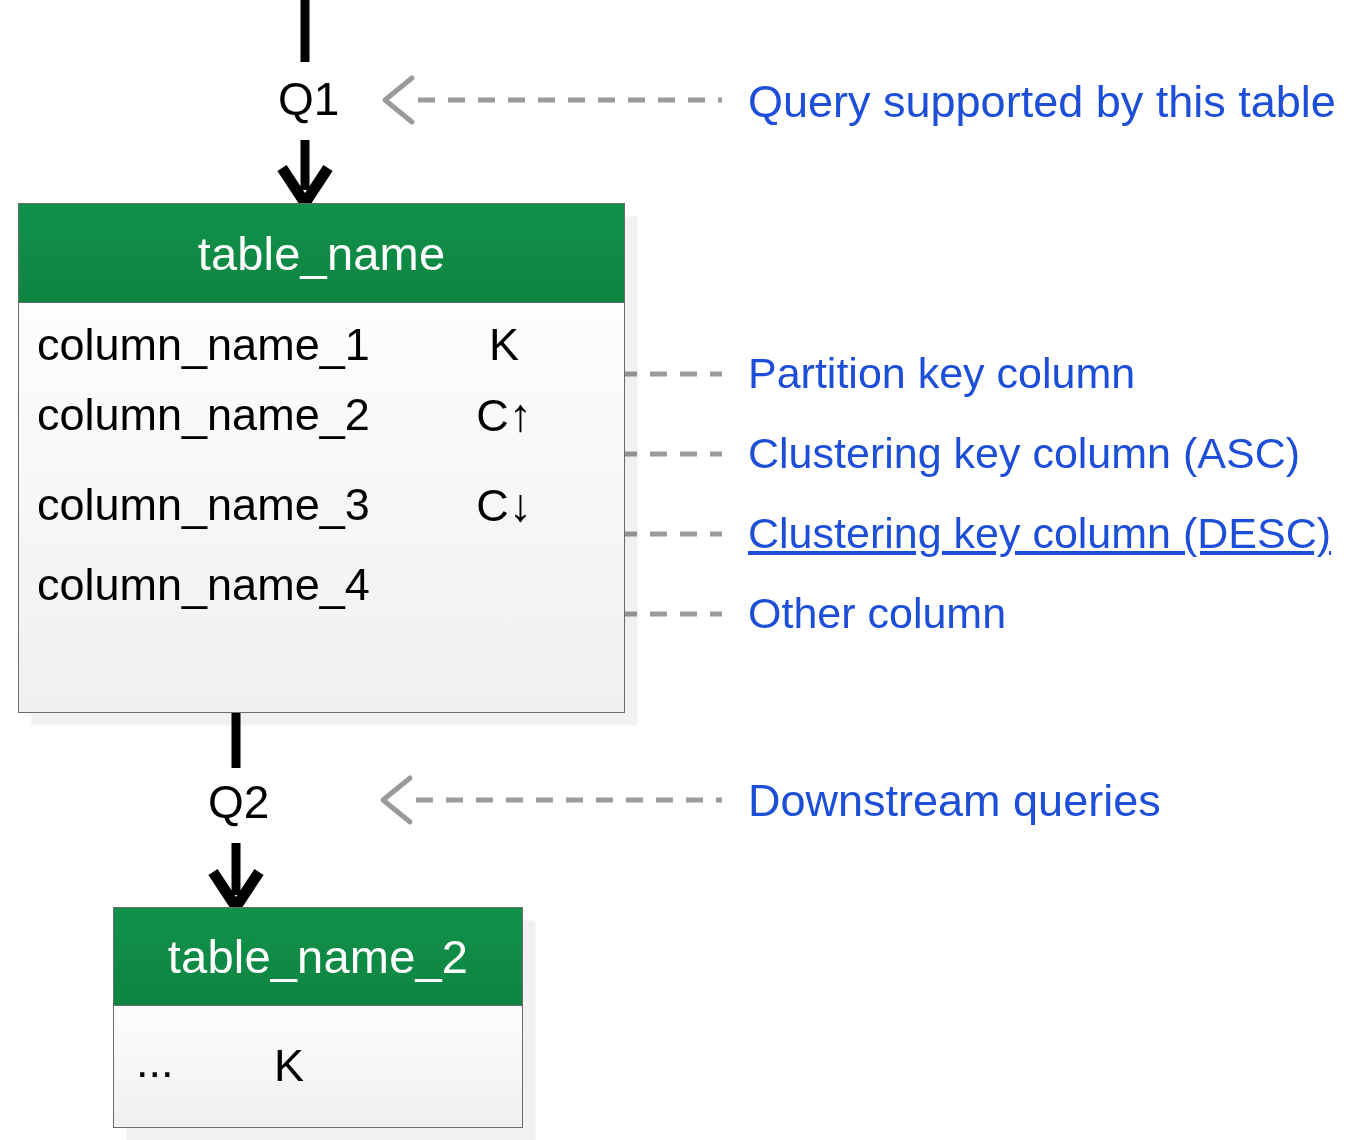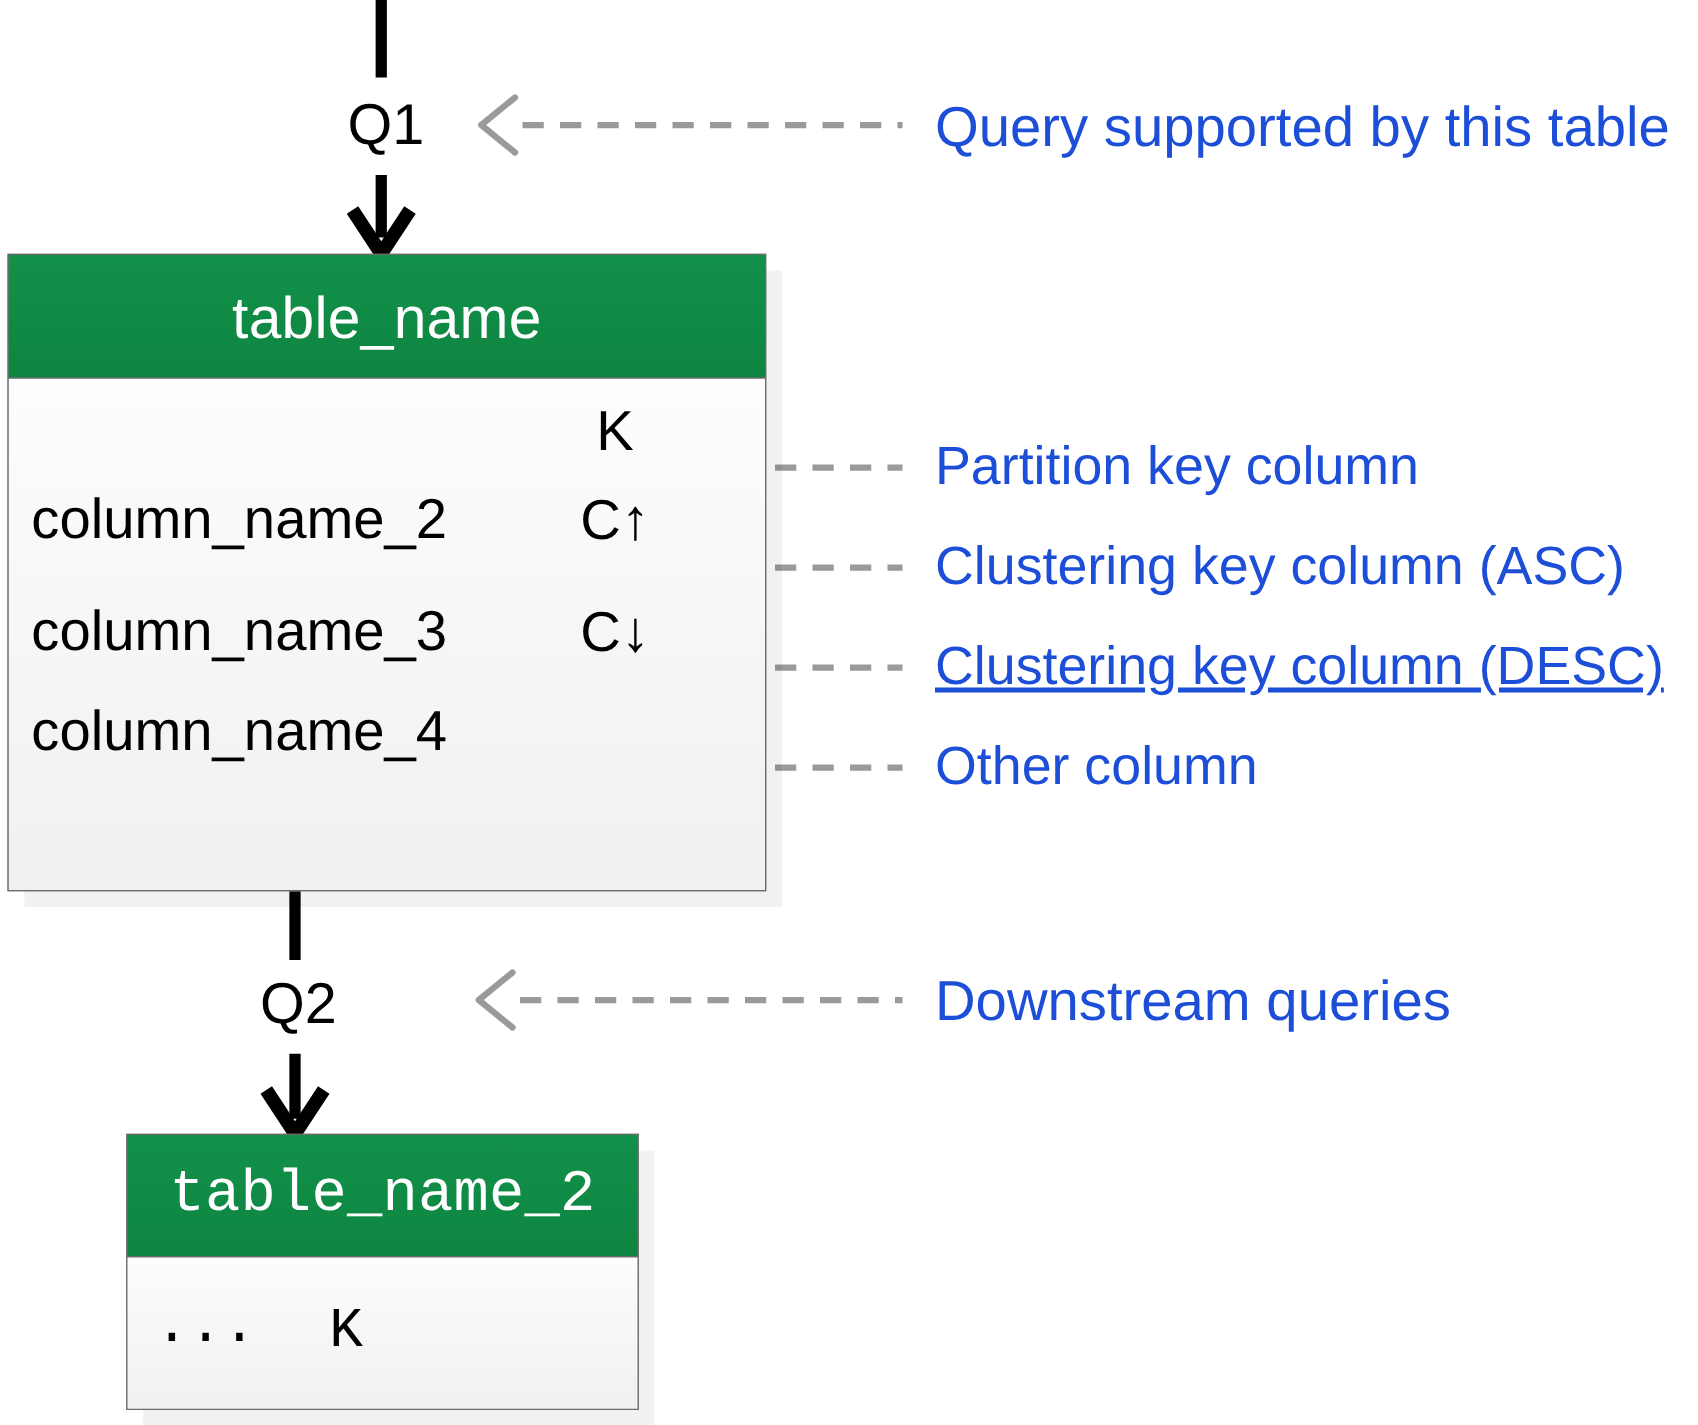--- a/index.html
+++ b/index.html
@@ -29,21 +29,22 @@
     height: 1140px;
     pointer-events: none;
   }
 
   
   .table-card {
     position: absolute;
     box-sizing: border-box;
     border: 1px solid #6b6b6b;
     box-shadow: 13px 13px 0 -0.5px rgba(0,0,0,0.055);
-    background: #737373;
+    background: #0f172a;
+    margin-left: 12px;
   }
   .table-header {
     background: linear-gradient(180deg, #12914a 0%, #0d8540 100%);
     color: #ffffff;
     text-align: center;
     font-weight: 400;
     letter-spacing: 0.2px;
     box-sizing: border-box;
     border-bottom: 1px solid #6b6b6b;
     display: flex;
@@ -70,21 +71,20 @@
   #main-table .table-body {
     height: 409px;
   }
 
   
   #second-table {
     left: 101px;
     top: 907px;
     width: 410px;
     height: 221px;
-    font-family: Liberation Mono, monospace;
   }
   #second-table .table-header {
     height: 98px;
     font-size: 47px;
   }
   #second-table .table-body {
     height: 121px;
   }
 
   
@@ -229,20 +229,21 @@
 
   <div class="flow-label" id="q1-label">Q1</div>
 
   <div class="flow-label" id="q2-label">Q2</div>
 
   <div class="table-card" id="main-table">
     <div class="table-header">table_name</div>
     <div class="table-body">
 
       <div class="col-row" style="top:2px;">
+        <span class="col-name">column_name_1</span>
         <span class="col-key"><span>K</span><span class="key-arrow"></span></span>
       </div>
 
       <div class="col-row" style="top:72px;">
         <span class="col-name">column_name_2</span>
         <span class="col-key"><span>C</span><span class="key-arrow">↑</span></span>
       </div>
 
       <div class="col-row" style="top:162px;">
         <span class="col-name">column_name_3</span>

